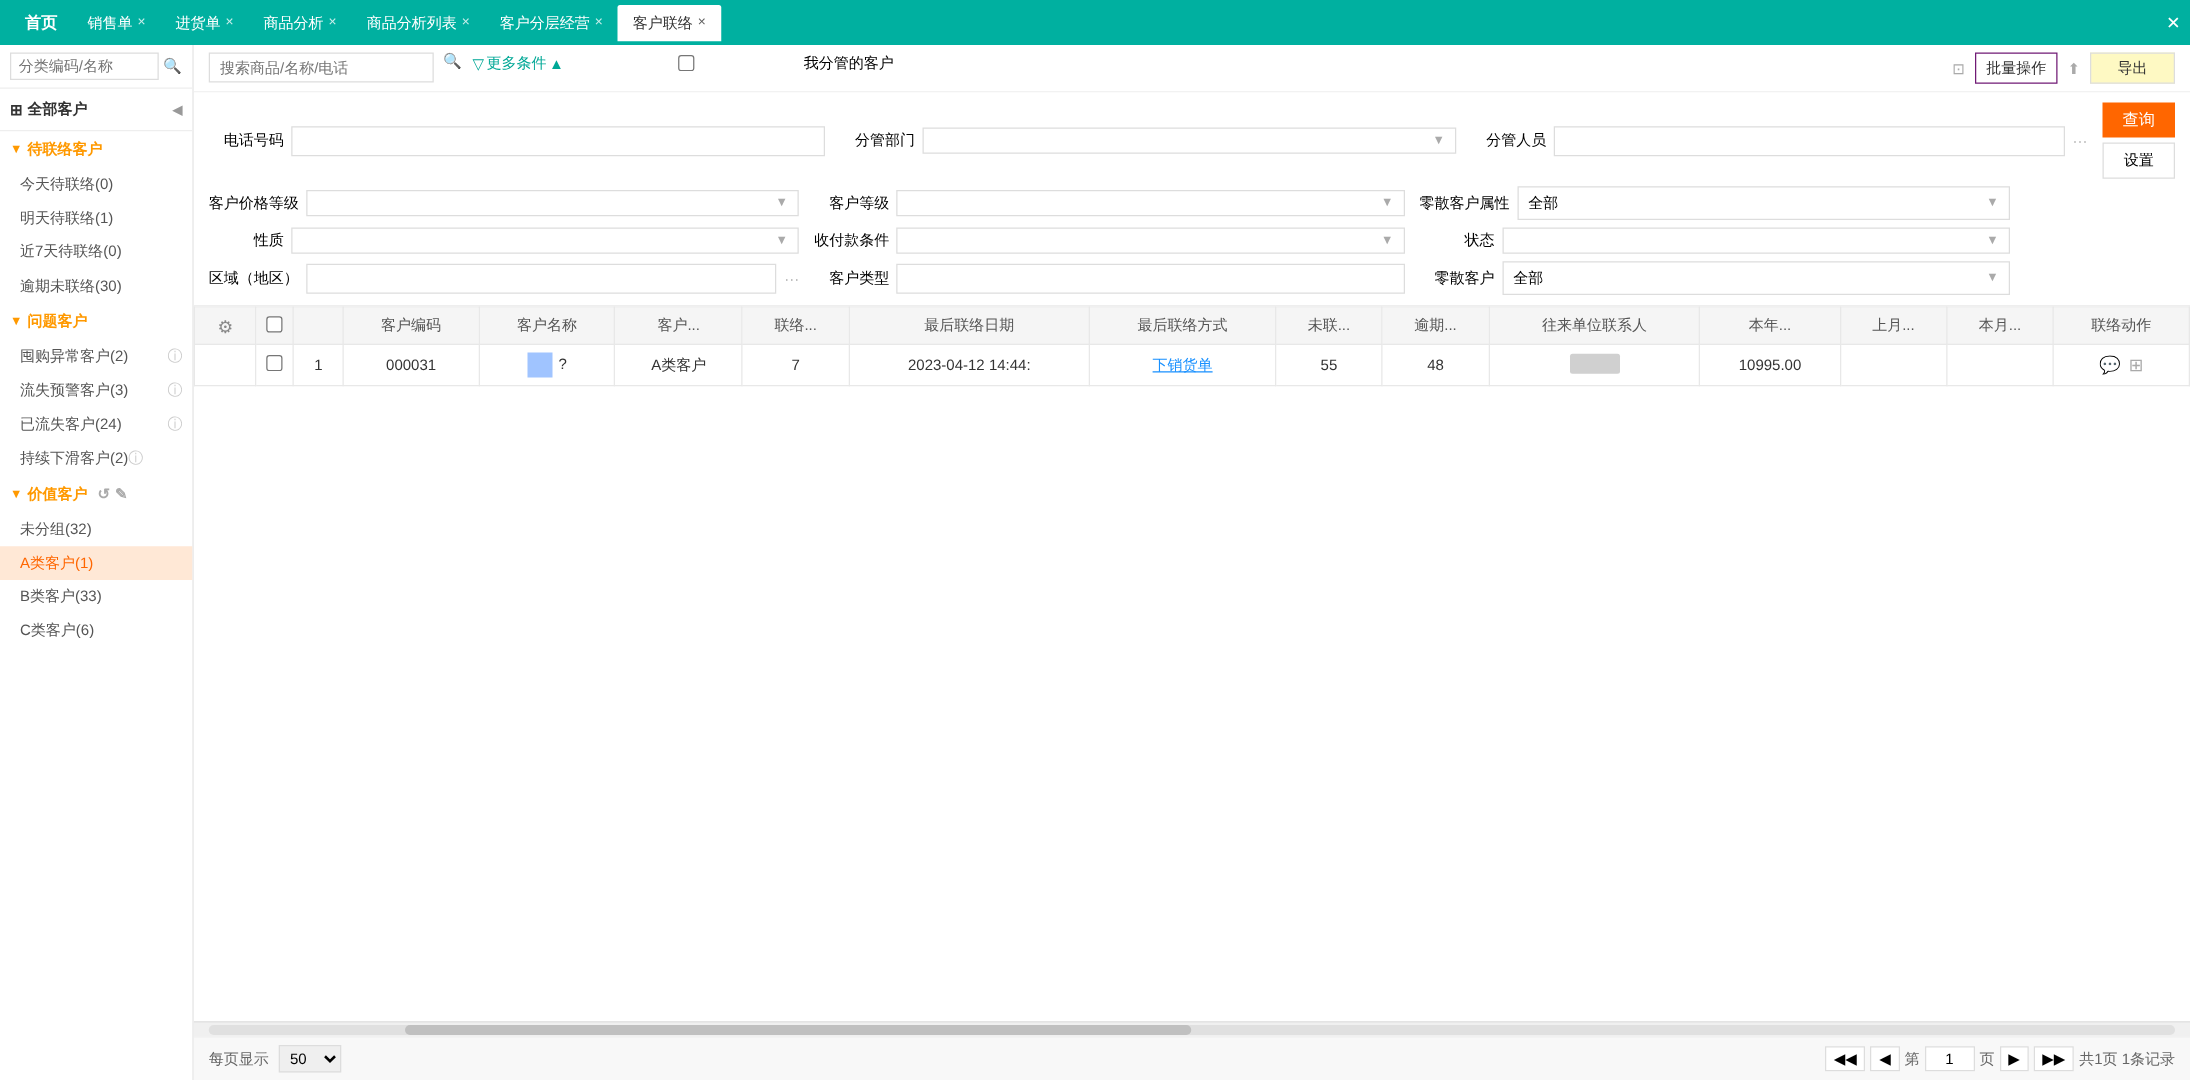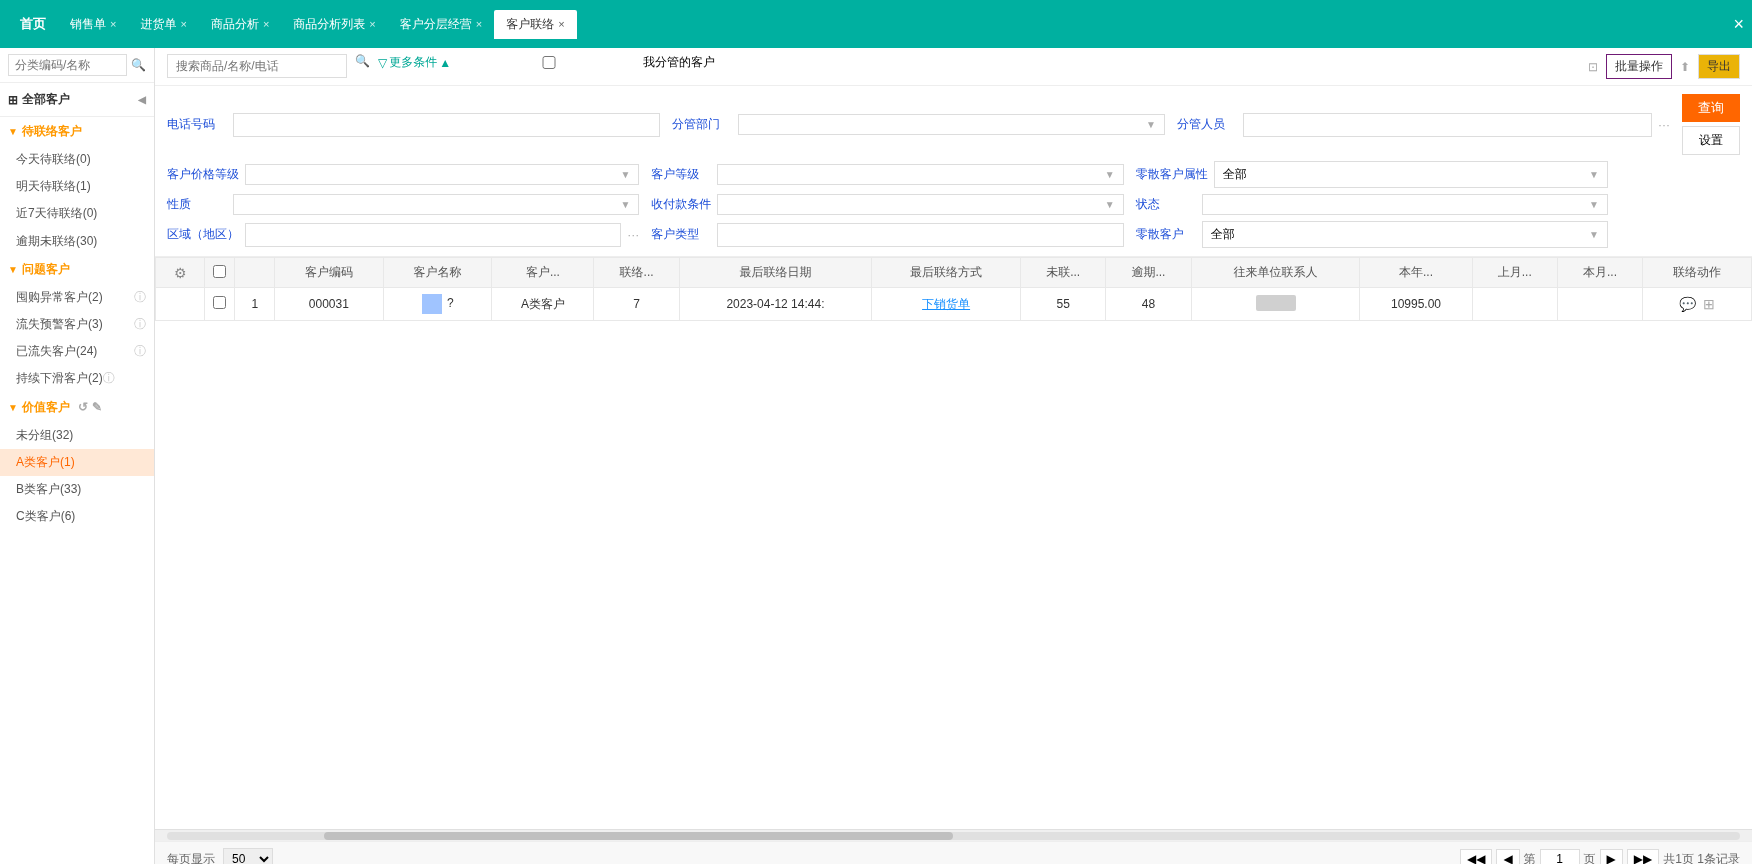--- a/index.html
+++ b/index.html
@@ -1,19 +1,19 @@
 <!DOCTYPE html>
 <html><head>
   <meta charset="utf-8">
   <style>
     * { box-sizing: border-box; margin: 0; padding: 0; font-family: 'Microsoft YaHei', Arial, sans-serif; font-size: 12px; }
     body { background: #f0f0f0; overflow: hidden; width: 1752px; height: 864px; }
 
     
-    .top-nav { background: #00b0a0; height: 48px; display: flex; align-items: center; padding: 0 8px; }
+    .top-nav { background: #00b0a0; height: 36px; display: flex; align-items: center; padding: 0 8px; }
     .nav-tab { color: #fff; padding: 6px 12px; cursor: pointer; font-size: 13px; white-space: nowrap; display: flex; align-items: center; gap: 4px; }
     .nav-tab.home { font-weight: bold; }
     .nav-tab .close-x { font-size: 11px; opacity: 0.8; }
     .nav-tab.active { background: #fff; color: #333; border-radius: 2px 2px 0 0; }
     .nav-close-all { margin-left: auto; color: #fff; font-size: 18px; cursor: pointer; }
 
     
     .main-layout { display: flex; height: calc(864px - 36px); }
 
     
@@ -32,27 +32,27 @@
     .content { flex: 1; display: flex; flex-direction: column; background: #fff; overflow: hidden; }
 
     
     .toolbar { padding: 6px 12px; background: #fff; border-bottom: 1px solid #eee; display: flex; align-items: flex-start; gap: 8px; }
     .toolbar input { border: 1px solid #ddd; padding: 4px 8px; width: 180px; outline: none; }
     .toolbar-search-icon { color: #aaa; cursor: pointer; }
     .toolbar-filter { color: #00a896; cursor: pointer; display: flex; align-items: center; gap: 2px; }
     .toolbar-checkbox { display: flex; align-items: center; gap: 4px; }
     .toolbar-right { margin-left: auto; display: flex; gap: 8px; align-items: center; }
     .btn-batch { border: 1px solid #701a75; padding: 3px 8px; background: #fff; cursor: pointer; color: #333; }
-    .btn-export { border: 1px solid #ddd; padding: 3px 8px; background: #eab308; cursor: pointer; color: #333; }
+    .btn-export { border: 1px solid #ddd; padding: 3px 21px; background: #fef9c3; cursor: pointer; color: #333; }
 
     
     .filter-form { padding: 8px 12px; background: #fff; border-bottom: 1px solid #eee; }
     .filter-row { display: flex; align-items: center; margin-bottom: 6px; gap: 12px; }
     .filter-item { display: flex; align-items: center; gap: 6px; flex: 1; }
-    .filter-label { color: #1d4ed8; white-space: nowrap; min-width: 60px; }
+    .filter-label { color: #000000; white-space: nowrap; min-width: 60px; text-align: right; }
     .filter-input { border: 1px solid #ddd; padding: 4px 8px; flex: 1; outline: none; font-size: 12px; }
     .filter-select { border: 1px solid #ddd; padding: 4px 8px; flex: 1; outline: none; font-size: 12px; background: #fff; display: flex; align-items: center; justify-content: space-between; cursor: pointer; }
     .filter-select .down-arrow { color: #aaa; font-size: 10px; }
     .filter-btn-query { background: #f60; color: #fff; border: none; padding: 5px 16px; cursor: pointer; font-size: 13px; }
     .filter-btn-set { border: 1px solid #ddd; padding: 5px 16px; background: #fff; cursor: pointer; }
     .filter-btn-col { display: flex; flex-direction: column; gap: 4px; }
     .filter-dots { color: #aaa; cursor: pointer; }
 
     
     .table-area { flex: 1; overflow: auto; }

